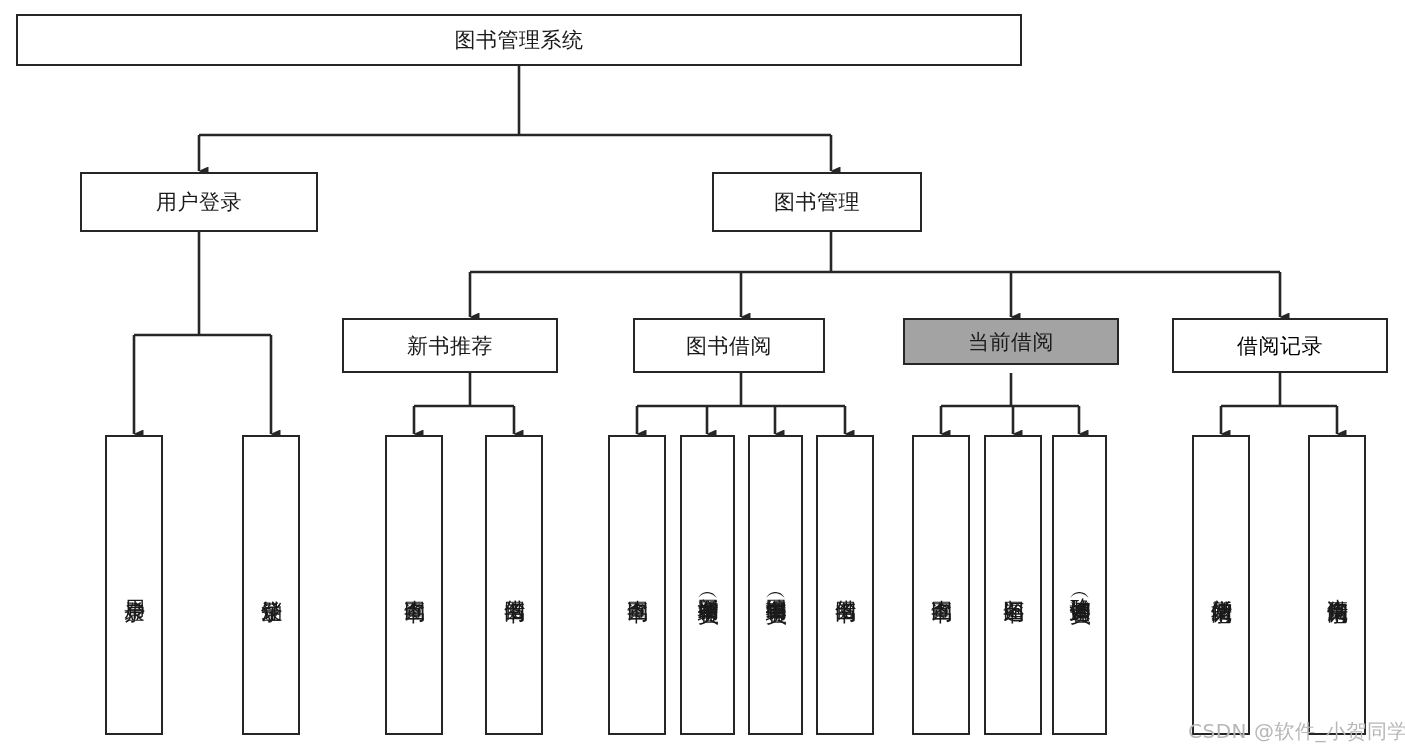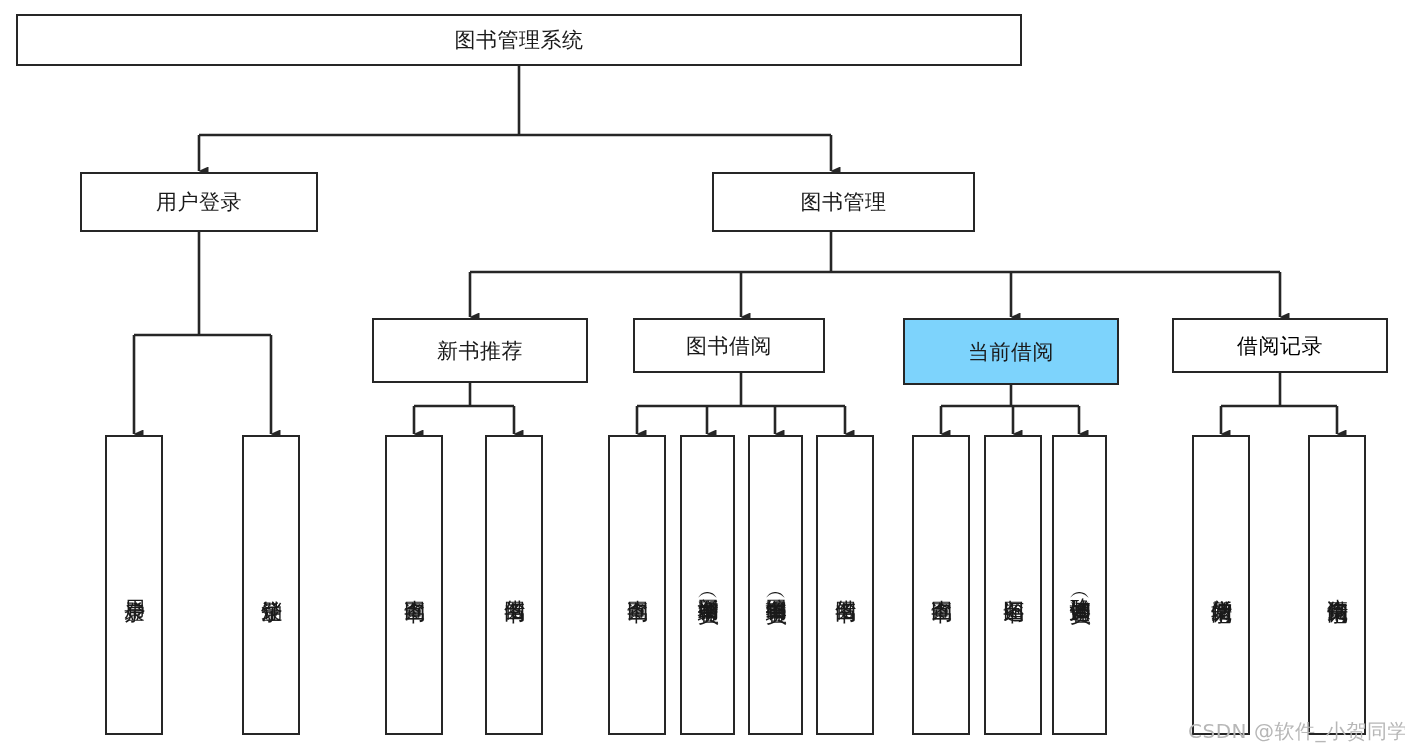--- a/index.html
+++ b/index.html
@@ -122,30 +122,30 @@
         </g>
       </g>
   </svg>
   <div id="nodes-group">
       <div class="node horizontal" style="left: 16px; top: 14px; width: 1006px; height: 52px; border-color: rgb(38, 38, 38); background: rgb(255, 255, 255); color: rgb(26, 26, 26);">
         <span class="node-label">图书管理系统</span>
       </div>
       <div class="node horizontal" style="left: 80px; top: 172px; width: 238px; height: 60px; border-color: rgb(38, 38, 38); background: rgb(255, 255, 255); color: rgb(26, 26, 26);">
         <span class="node-label">用户登录</span>
       </div>
-      <div class="node horizontal" style="left: 712px; top: 172px; width: 263px; height: 60px; border-color: rgb(38, 38, 38); background: rgb(255, 255, 255); color: rgb(26, 26, 26);">
+      <div class="node horizontal" style="left: 712px; top: 172px; width: 210px; height: 60px; border-color: rgb(38, 38, 38); background: rgb(255, 255, 255); color: rgb(26, 26, 26);">
         <span class="node-label">图书管理</span>
       </div>
-      <div class="node horizontal" style="left: 372px; top: 318px; width: 216px; height: 65px; border-color: rgb(38, 38, 38); background: rgb(255, 255, 255); color: rgb(26, 26, 26);">
+      <div class="node horizontal" style="left: 342px; top: 318px; width: 216px; height: 55px; border-color: rgb(38, 38, 38); background: rgb(255, 255, 255); color: rgb(26, 26, 26);">
         <span class="node-label">新书推荐</span>
       </div>
       <div class="node horizontal" style="left: 633px; top: 318px; width: 192px; height: 55px; border-color: rgb(38, 38, 38); background: rgb(255, 255, 255); color: rgb(26, 26, 26);">
         <span class="node-label">图书借阅</span>
       </div>
-      <div class="node horizontal" style="left: 903px; top: 318px; width: 216px; height: 67px; border-color: rgb(38, 38, 38); background: #7dd3fc; color: rgb(26, 26, 26);">
+      <div class="node horizontal" style="left: 903px; top: 318px; width: 216px; height: 47px; border-color: rgb(38, 38, 38); background: #a3a3a3; color: rgb(26, 26, 26);">
         <span class="node-label">当前借阅</span>
       </div>
       <div class="node horizontal" style="left: 1172px; top: 318px; width: 216px; height: 55px; border-color: rgb(38, 38, 38); background: rgb(255, 255, 255); color: #000000;">
         <span class="node-label">借阅记录</span>
       </div>
       <div class="node vertical" style="left: 105px; top: 435px; width: 58px; height: 300px; border-color: rgb(38, 38, 38); background: rgb(255, 255, 255); color: rgb(26, 26, 26);">
         <span class="node-label">用户登录</span>
       </div>
       <div class="node vertical" style="left: 242px; top: 435px; width: 58px; height: 300px; border-color: rgb(38, 38, 38); background: rgb(255, 255, 255); color: rgb(26, 26, 26);">
         <span class="node-label">注销登录</span>

